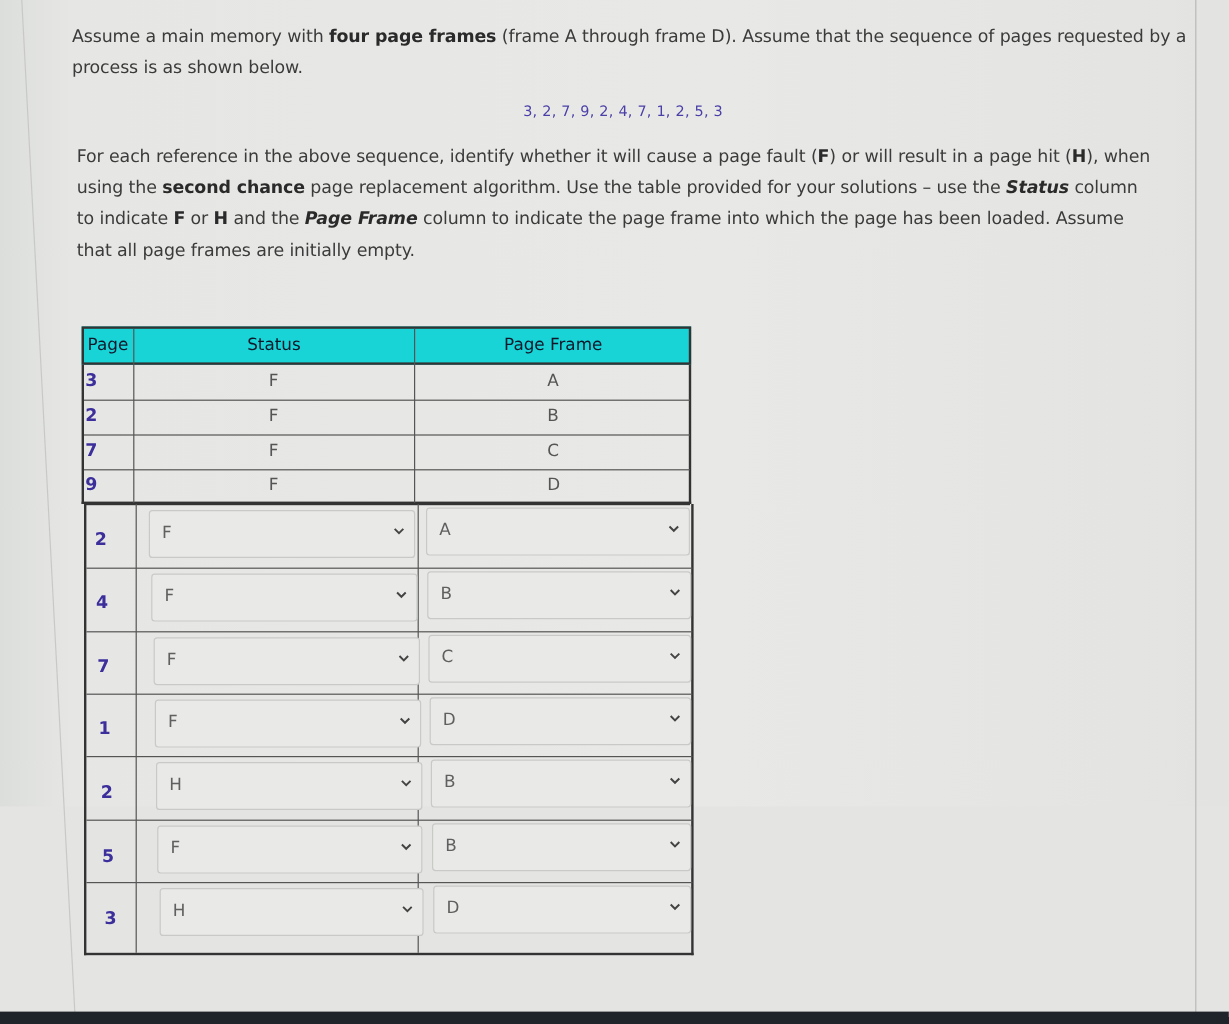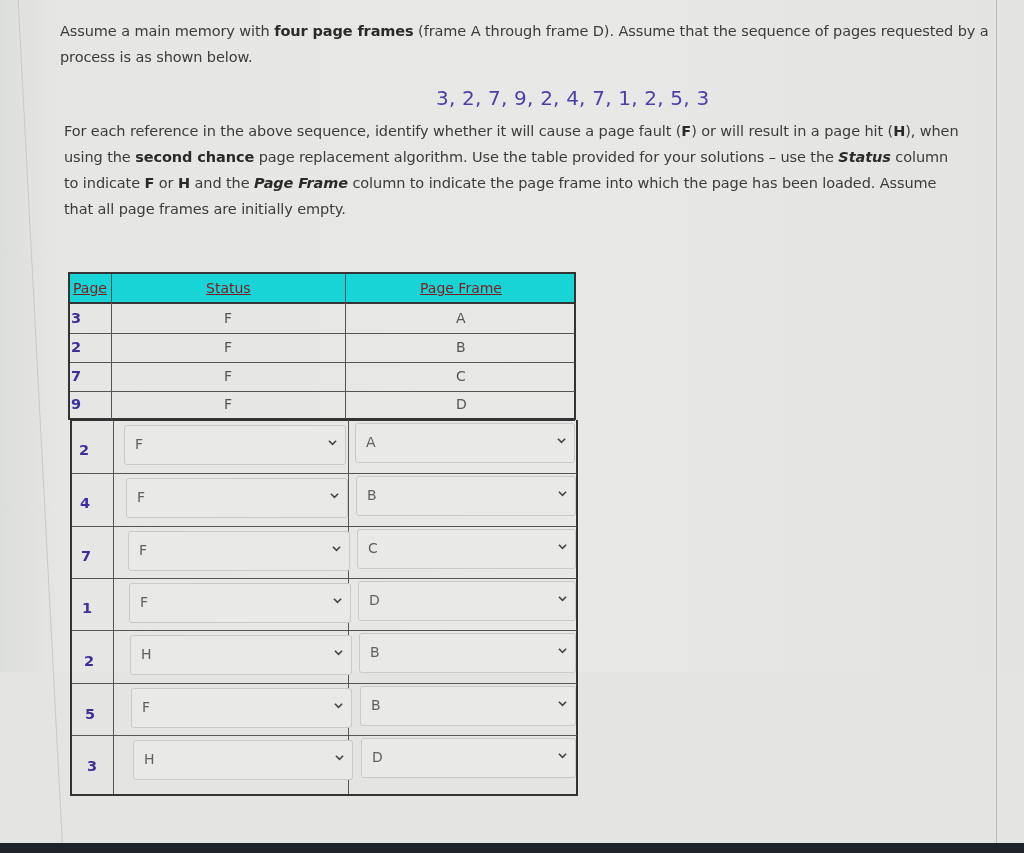--- a/index.html
+++ b/index.html
@@ -26,38 +26,38 @@
     background: #1f242b;
   }
   .para {
     position: absolute; font-size: 14.5px; line-height: 26px; color: #3b3b3b;
     letter-spacing: -0.1px;
   }
   .para b { font-weight: bold; color: #2a2a2a; }
   .para i.bi { font-style: italic; font-weight: bold; color: #2a2a2a; }
   #p1 { left: 60px; top: 18px; width: 930px; }
   #seq {
-    position: absolute; left: 436px; top: 86px; font-size: 20px; color: #4a3fa8;
+    position: absolute; left: 436px; top: 86px; font-size: 12px; color: #4a3fa8;
     letter-spacing: 0.2px;
   }
   #p2 { left: 64px; top: 118px; width: 900px; }
   #note {
     position: absolute; left: 66px; top: 236px; font-size: 14.5px; line-height: 22px;
     background: #f2f21c; color: #3b3b3b; padding: 0 3px;
   }
   
   .tbl {
     position: absolute; left: 68px; top: 272px; width: 510px; height: 524px;
   }
   .hdr {
     position: absolute; left: 0; top: 0; width: 508px; height: 32px;
     background: #19d4d6; border: 2px solid #333;
   }
   .hdr span {
-    position: absolute; top: 6px; font-size: 14px; color: #7f1d1d; text-decoration: underline;
+    position: absolute; top: 6px; font-size: 14px; color: #0f172a;
   }
   .hdr .c1 { left: 3px; }
   .hdr .c2 { left: 136px; }
   .hdr .c3 { left: 350px; }
   .vsep { position: absolute; background: #555; width: 1px; }
   .hline { position: absolute; background: #555; height: 1px; }
   .cell-txt { position: absolute; font-size: 14px; color: #555; }
   .pnum { position: absolute; font-size: 14.5px; font-weight: bold; color: #3c2f9c; }
   .sel {
     position: absolute; height: 40px; border: 1px solid #c9cac7; border-radius: 3px;

